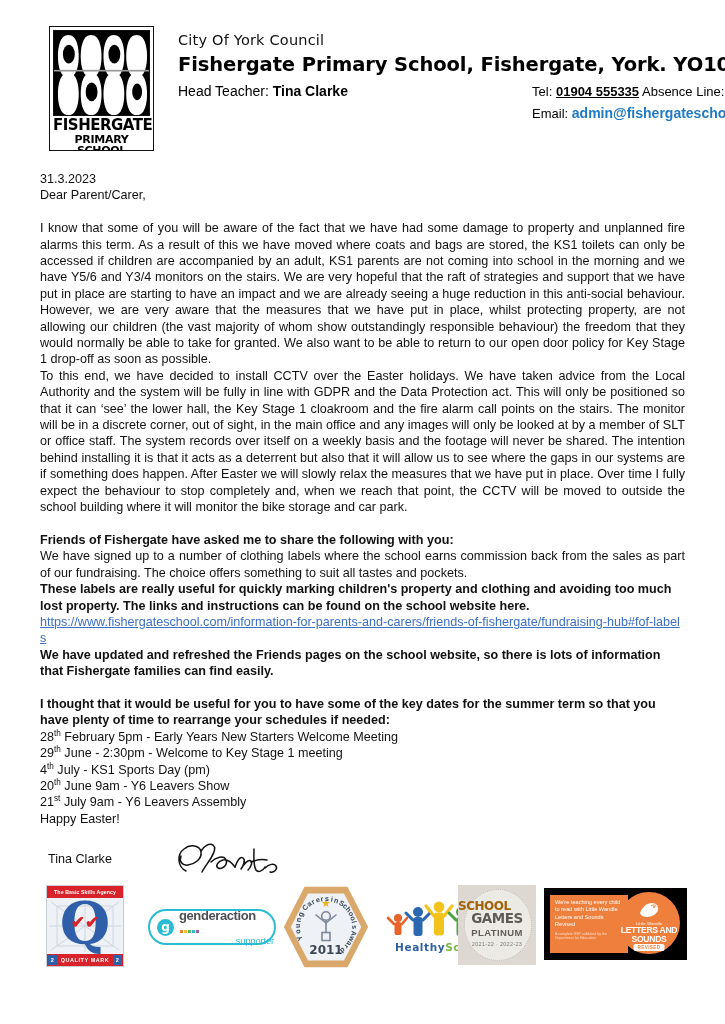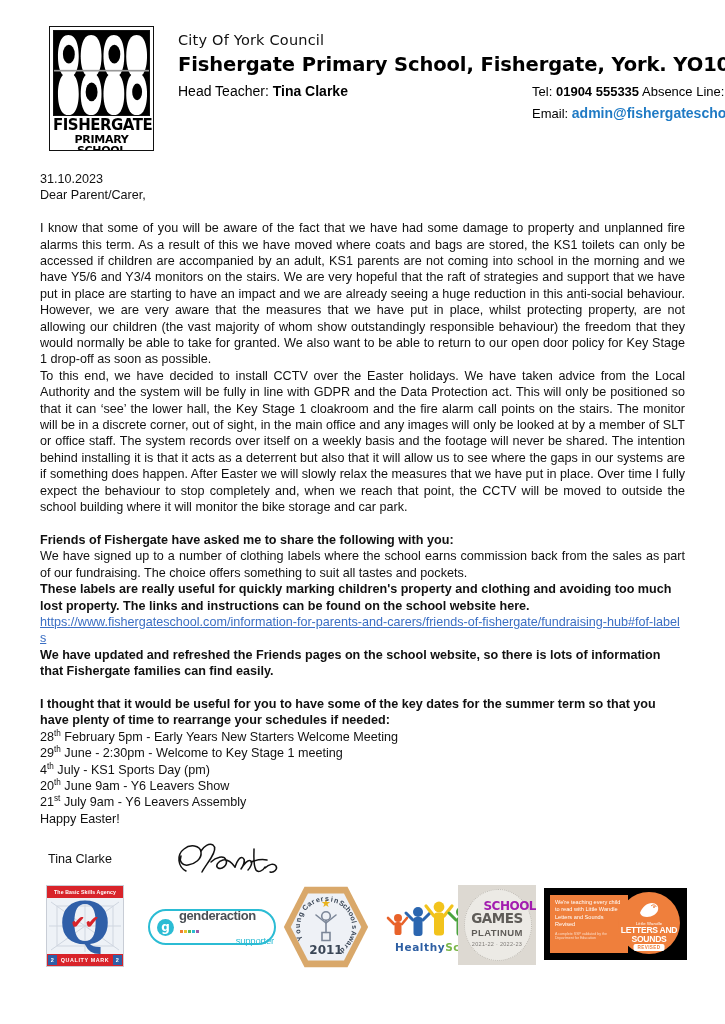--- a/index.html
+++ b/index.html
@@ -103,21 +103,21 @@
   .head-teacher {
     font-size: 14px;
   }
   .head-teacher b { font-weight: bold; }
   .tel-block {
     text-align: left;
     font-size: 13px;
     padding-right: 8px;
   }
   .tel-line { white-space: nowrap; }
-  .tel-line b { font-weight: bold; }
+  .tel-line b { font-weight: bold; text-decoration: underline; }
   .email-line {
     margin-top: 6px;
     white-space: nowrap;
     text-align: right;
   }
   .email-link {
     color: #1f7ac4;
     font-weight: bold;
     font-size: 14px;
     text-decoration: none;
@@ -268,22 +268,22 @@
 
   
   .sg {
     left: 418px; top: 0px; width: 78px; height: 80px;
     background:#ddd9d2; overflow:hidden;
   }
   .sg-disc {
     position:absolute; left:6px; top:4px; width:66px; height:70px;
     border-radius:50%; background:#eceae5; border:1px dotted #bdb9b2;
   }
-  .sg-t1 { position:absolute; left:0; right:0; top:16px; text-align:right;
-    font-size:12px; font-weight:bold; color:#a21caf; letter-spacing:-.5px;
+  .sg-t1 { position:absolute; left:0; right:0; top:16px; text-align:left;
+    font-size:12px; font-weight:bold; color:#a16207; letter-spacing:-.5px;
     font-family:"DejaVu Sans", sans-serif; line-height:11px;}
   .sg-t2 { position:absolute; left:0; right:0; top:27px; text-align:center;
     font-size:13.5px; font-weight:bold; color:#5f5c58; letter-spacing:-.5px;
     font-family:"DejaVu Sans", sans-serif; line-height:12px;}
   .sg-t3 { position:absolute; left:0; right:0; top:42px; text-align:center;
     font-size:9.5px; font-weight:bold; color:#5f5c58; letter-spacing:.4px;}
   .sg-t4 { position:absolute; left:0; right:0; top:56px; text-align:center;
     font-size:5.5px; color:#7d7a76; letter-spacing:.3px;}
 
   
@@ -374,21 +374,21 @@
           <div class="email-line">
             <span class="email-lbl">Email: </span><a class="email-link" href="#">admin@fishergateschool.com</a>
           </div>
         </div>
       </div>
     </div>
   </div>
 
   <div class="body-area">
 
-    <div class="meta-line">31.10.2023</div>
+    <div class="meta-line">31.3.2023</div>
     <div class="meta-line">Dear Parent/Carer,</div>
 
     <div class="gap"></div>
 
     <p class="para">I know that some of you will be aware of the fact that we have had some damage to property and unplanned fire alarms this term. As a result of this we have moved where coats and bags are stored, the KS1 toilets can only be accessed if children are accompanied by an adult, KS1 parents are not coming into school in the morning and we have Y5/6 and Y3/4 monitors on the stairs. We are very hopeful that the raft of strategies and support that we have put in place are starting to have an impact and we are already seeing a huge reduction in this anti-social behaviour. However, we are very aware that the measures that we have put in place, whilst protecting property, are not allowing our children (the vast majority of whom show outstandingly responsible behaviour) the freedom that they would normally be able to take for granted. We also want to be able to return to our open door policy for Key Stage 1 drop-off as soon as possible.</p>
     <p class="para">To this end, we have decided to install CCTV over the Easter holidays. We have taken advice from the Local Authority and the system will be fully in line with GDPR and the Data Protection act. This will only be positioned so that it can ‘see’ the lower hall, the Key Stage 1 cloakroom and the fire alarm call points on the stairs. The monitor will be in a discrete corner, out of sight, in the main office and any images will only be looked at by a member of SLT or office staff. The system records over itself on a weekly basis and the footage will never be shared. The intention behind installing it is that it acts as a deterrent but also that it will allow us to see where the gaps in our systems are if something does happen. After Easter we will slowly relax the measures that we have put in place. Over time I fully expect the behaviour to stop completely and, when we reach that point, the CCTV will be moved to outside the school building where it will monitor the bike storage and car park.</p>
 
     <div class="gap"></div>
 
     <p class="para nj">Friends of Fishergate have asked me to share the following with you:</p>

